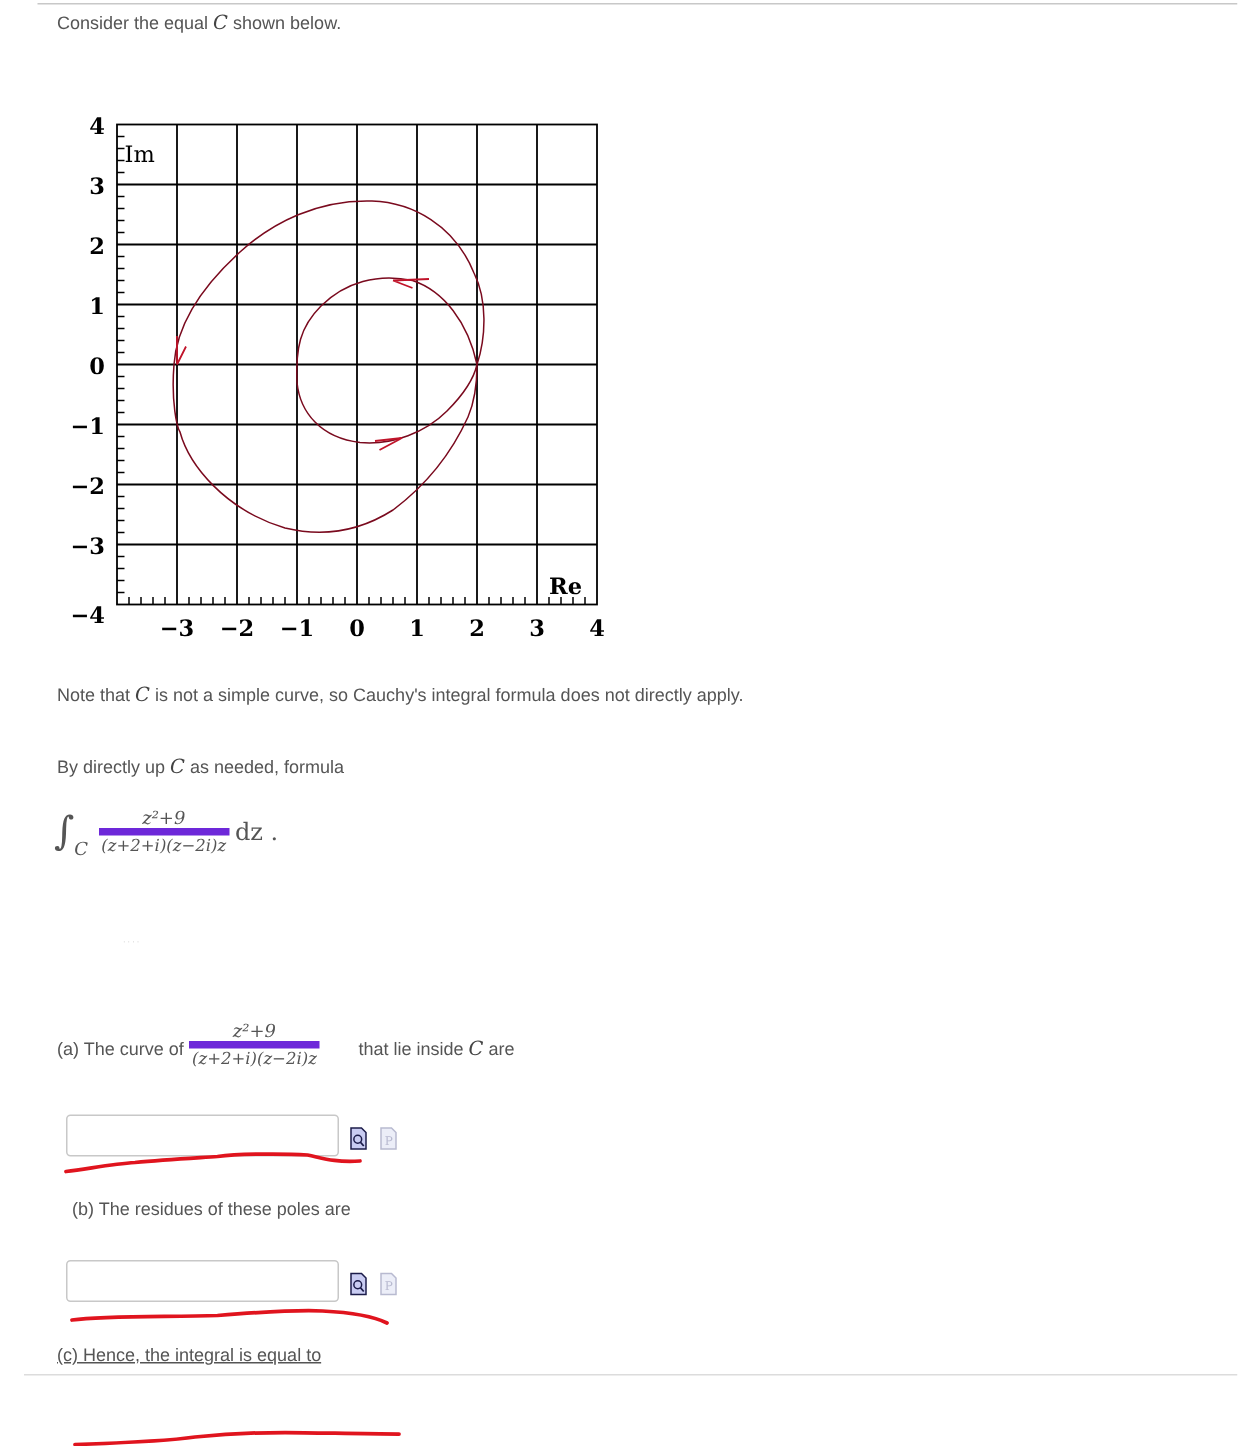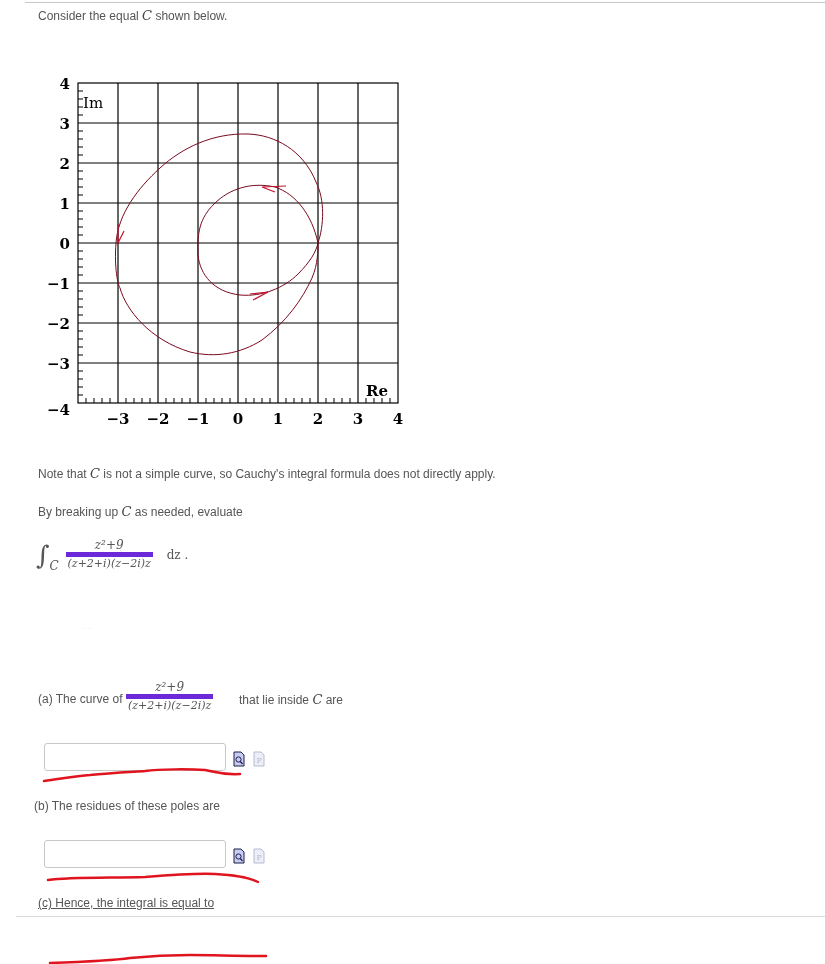--- a/index.html
+++ b/index.html
@@ -151,38 +151,38 @@
   <path fill="none" stroke="#7a0a1e" stroke-width="1" d="M318,243 C312,215 296,194 275,187 C252,182 230,188 214,204 C200,218 197,232 198,255
            C200,275 214,292 240,295 C262,297 284,288 298,274 C310,262 316,252 318,243"></path>
 
   <g stroke="#c0142a" stroke-width="1.2" fill="none">
     <path d="M262,187 L286,186 M262,187 L275,192"></path>
     <path d="M250,294 L268,292 M268,292 L253,300"></path>
     <path d="M118,243 L118,224 M118,243 L124,231"></path>
   </g>
 </svg>
 
-<div class="txt" style="left:38px; top:466px;">
+<div class="txt" style="left:38px; top:456px;">
   <span>Note that</span>
   <span class="mi">C</span>
   <span>is not a simple curve, so Cauchy's integral formula does not directly apply.</span>
 </div>
 <div class="txt" style="left:38px; top:504px;">
-  <span>By breaking up</span>
-  <span class="mi">C</span>
-  <span>as needed, evaluate</span>
+  <span>By directly up</span>
+  <span class="mi">C</span>
+  <span>as needed, formula</span>
 </div>
 
 <div class="math" style="left:36px; top:538px;">
   <span style="font-size:26px; vertical-align:middle; font-style:italic;">∫</span><span style="font-size:12px; font-style:italic; vertical-align:-12px; margin-right:3px;">C</span>
   <span class="frac">
     <span class="num"><i>z²+9</i></span>
     <span class="den"><i>(z+2+i)(z−2i)z</i></span>
   </span>
-  <span style="font-size:12px; vertical-align:middle; margin-left:10px;">dz .</span>
+  <span style="font-size:16px; vertical-align:middle; margin-left:0;">dz .</span>
 </div>
 
 <div class="tiny-dots">· · · ·</div>
 
 <div class="txt" style="left:38px; top:692px;">(a) The curve of</div>
 <div class="math" style="left:126px; top:680px;">
   <span class="frac">
     <span class="num"><i>z²+9</i></span>
     <span class="den"><i>(z+2+i)(z−2i)z</i></span>
   </span>
@@ -197,21 +197,21 @@
 <svg class="icon-btn" style="left:233px; top:751px;" viewBox="0 0 12 16">
   <path d="M1,1 H8 L11,4 V15 H1 Z" fill="#c9ccf2" stroke="#1c1c4a" stroke-width="1"></path>
   <circle cx="5.5" cy="8.5" r="2.6" fill="none" stroke="#1c1c4a" stroke-width="1"></circle>
   <line x1="7.3" y1="10.5" x2="9.5" y2="13" stroke="#1c1c4a" stroke-width="1.2"></line>
 </svg>
 <svg class="icon-btn" style="left:253px; top:751px;" viewBox="0 0 12 16">
   <path d="M1,1 H8 L11,4 V15 H1 Z" fill="#eceef8" stroke="#b8bad0" stroke-width="1"></path>
   <text x="3.5" y="12" font-size="8" font-family="DejaVu Serif, serif" fill="#b8bad0">P</text>
 </svg>
 
-<div class="txt" style="left:34px; top:799px;">(b) The residues of these poles are</div>
+<div class="txt" style="left:48px; top:799px;">(b) The residues of these poles are</div>
 <input class="answer-box" style="left: 44px; top: 840px;" type="text" value="">
 <svg class="icon-btn" style="left:233px; top:848px;" viewBox="0 0 12 16">
   <path d="M1,1 H8 L11,4 V15 H1 Z" fill="#c9ccf2" stroke="#1c1c4a" stroke-width="1"></path>
   <circle cx="5.5" cy="8.5" r="2.6" fill="none" stroke="#1c1c4a" stroke-width="1"></circle>
   <line x1="7.3" y1="10.5" x2="9.5" y2="13" stroke="#1c1c4a" stroke-width="1.2"></line>
 </svg>
 <svg class="icon-btn" style="left:253px; top:848px;" viewBox="0 0 12 16">
   <path d="M1,1 H8 L11,4 V15 H1 Z" fill="#eceef8" stroke="#b8bad0" stroke-width="1"></path>
   <text x="3.5" y="12" font-size="8" font-family="DejaVu Serif, serif" fill="#b8bad0">P</text>
 </svg>

